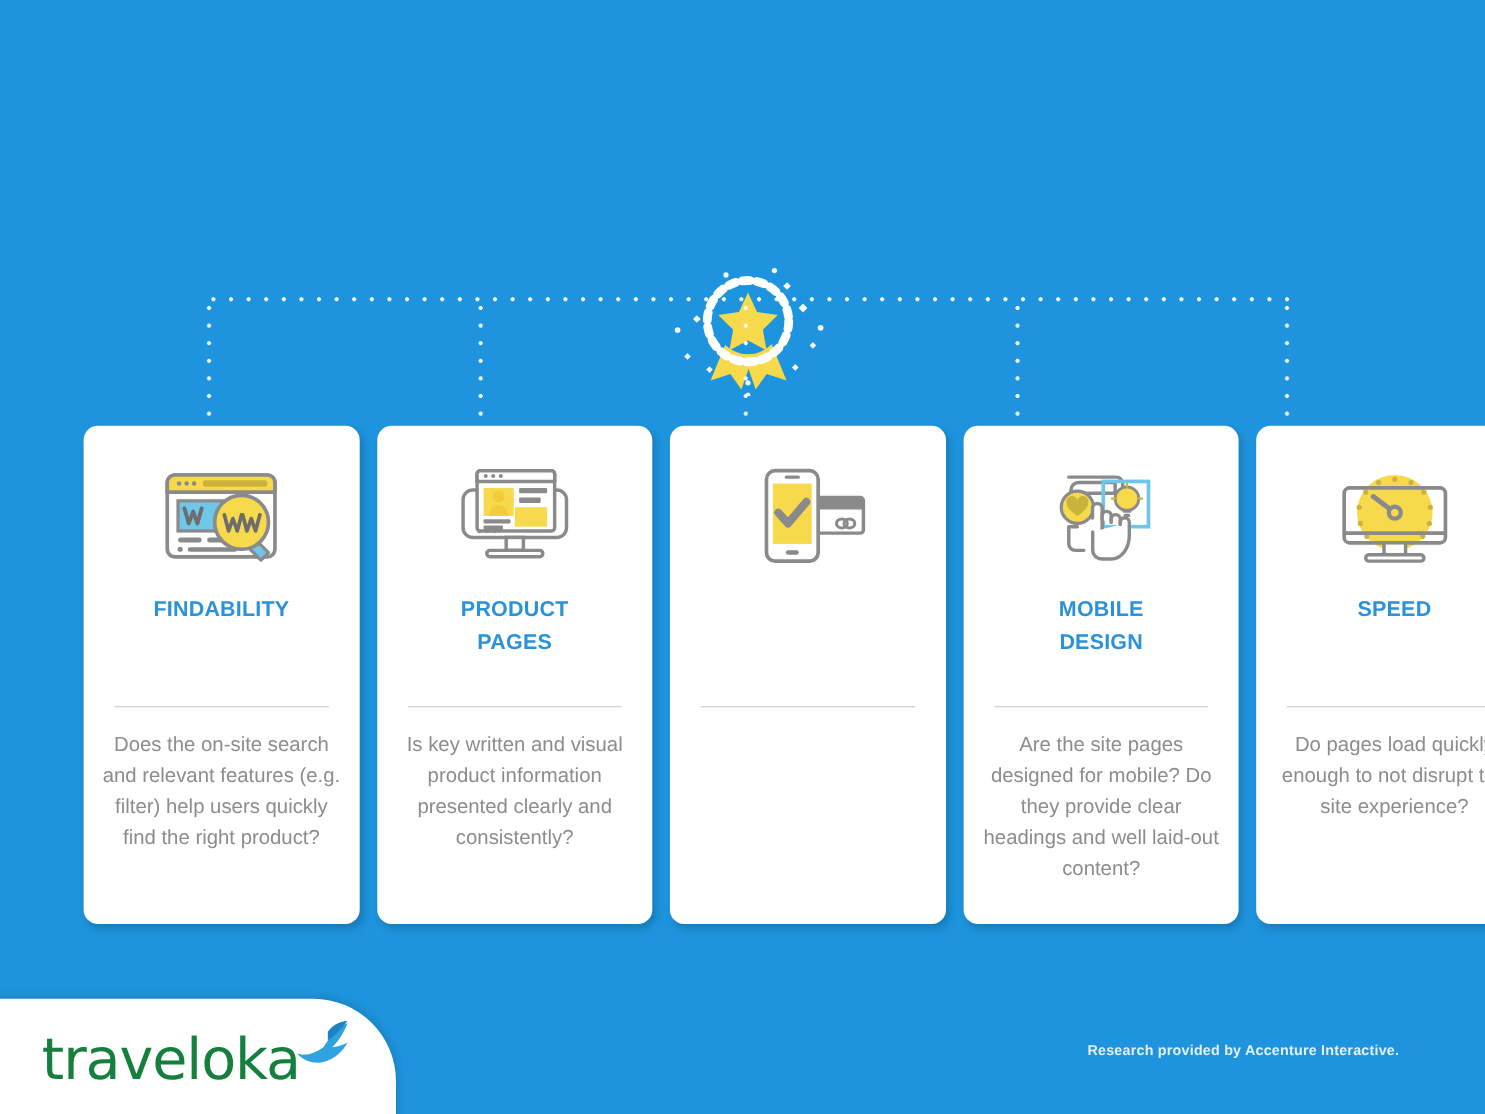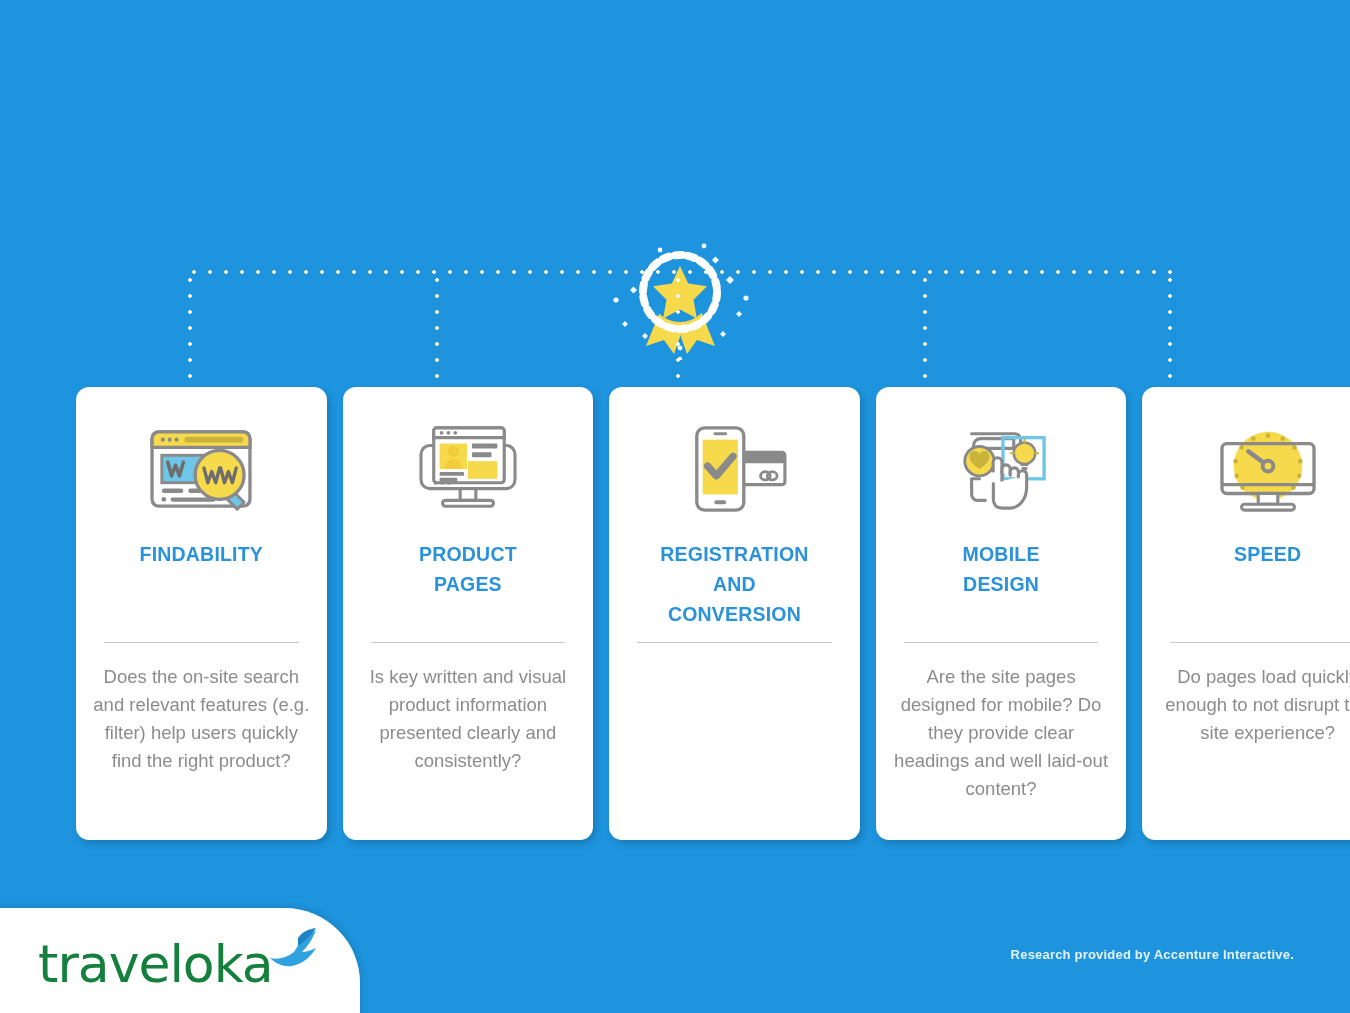--- a/index.html
+++ b/index.html
@@ -151,21 +151,21 @@
     position: absolute;
     left: 298px;
     top: 20px;
     width: 62px;
     height: 46px;
   }
 
   
   .credit {
     position: absolute;
-    right: 56px;
+    right: 78px;
     top: 947px;
     font-size: 13px;
     font-weight: bold;
     color: #e6f2fb;
     letter-spacing: 0.2px;
   }
 </style>
 </head>
 <body>
 
@@ -275,23 +275,20 @@
           <path d="M62 34 a3 3 0 0 1 3-3 h44 a3 3 0 0 1 3 3 v8 H62 Z" fill="#8a8a8a"></path>
           <ellipse cx="92" cy="55" rx="5" ry="4.2" fill="none" stroke="#8a8a8a" stroke-width="2.8"></ellipse>
           <ellipse cx="99" cy="55" rx="5" ry="4.2" fill="none" stroke="#8a8a8a" stroke-width="2.8"></ellipse>
           <rect x="22" y="6" width="48" height="84" rx="8" fill="#ffffff" stroke="#8a8a8a" stroke-width="3.4"></rect>
           <rect x="28" y="18" width="36" height="56" fill="#f7d94c"></rect>
           <rect x="39" y="10.5" width="14" height="3" rx="1.5" fill="#8a8a8a"></rect>
           <rect x="40" y="80" width="12" height="4" rx="2" fill="#8a8a8a"></rect>
           <path d="M33 45 l9 10 17-20" fill="none" stroke="#8a8a8a" stroke-width="7.5" stroke-linecap="round" stroke-linejoin="round"></path>
         </svg>
       </div>
-      <div class="card-title">REGISTRATION
-AND
-CONVERSION</div>
       <div class="card-divider"></div>
     </div>
 
     <div class="card">
       <div class="card-icon">
         <svg viewBox="0 0 120 96" width="118" height="94">
           <path d="M32 24 a7 7 0 0 1 7-7 h34 v10 H39 a7 7 0 0 0 -7 7 z" fill="none" stroke="#8a8a8a" stroke-width="3.2"></path>
           <path d="M30 12 h44 a6 6 0 0 1 6 6 v6" fill="none" stroke="#8a8a8a" stroke-width="3.2" stroke-linecap="round"></path>
           <path d="M30 58 h8 M30 58 v16 a6 6 0 0 0 6 6 h8" fill="none" stroke="#8a8a8a" stroke-width="3.2" stroke-linecap="round"></path>
           <rect x="62" y="16" width="42" height="42" fill="none" stroke="#6ec6e8" stroke-width="3.4"></rect>

